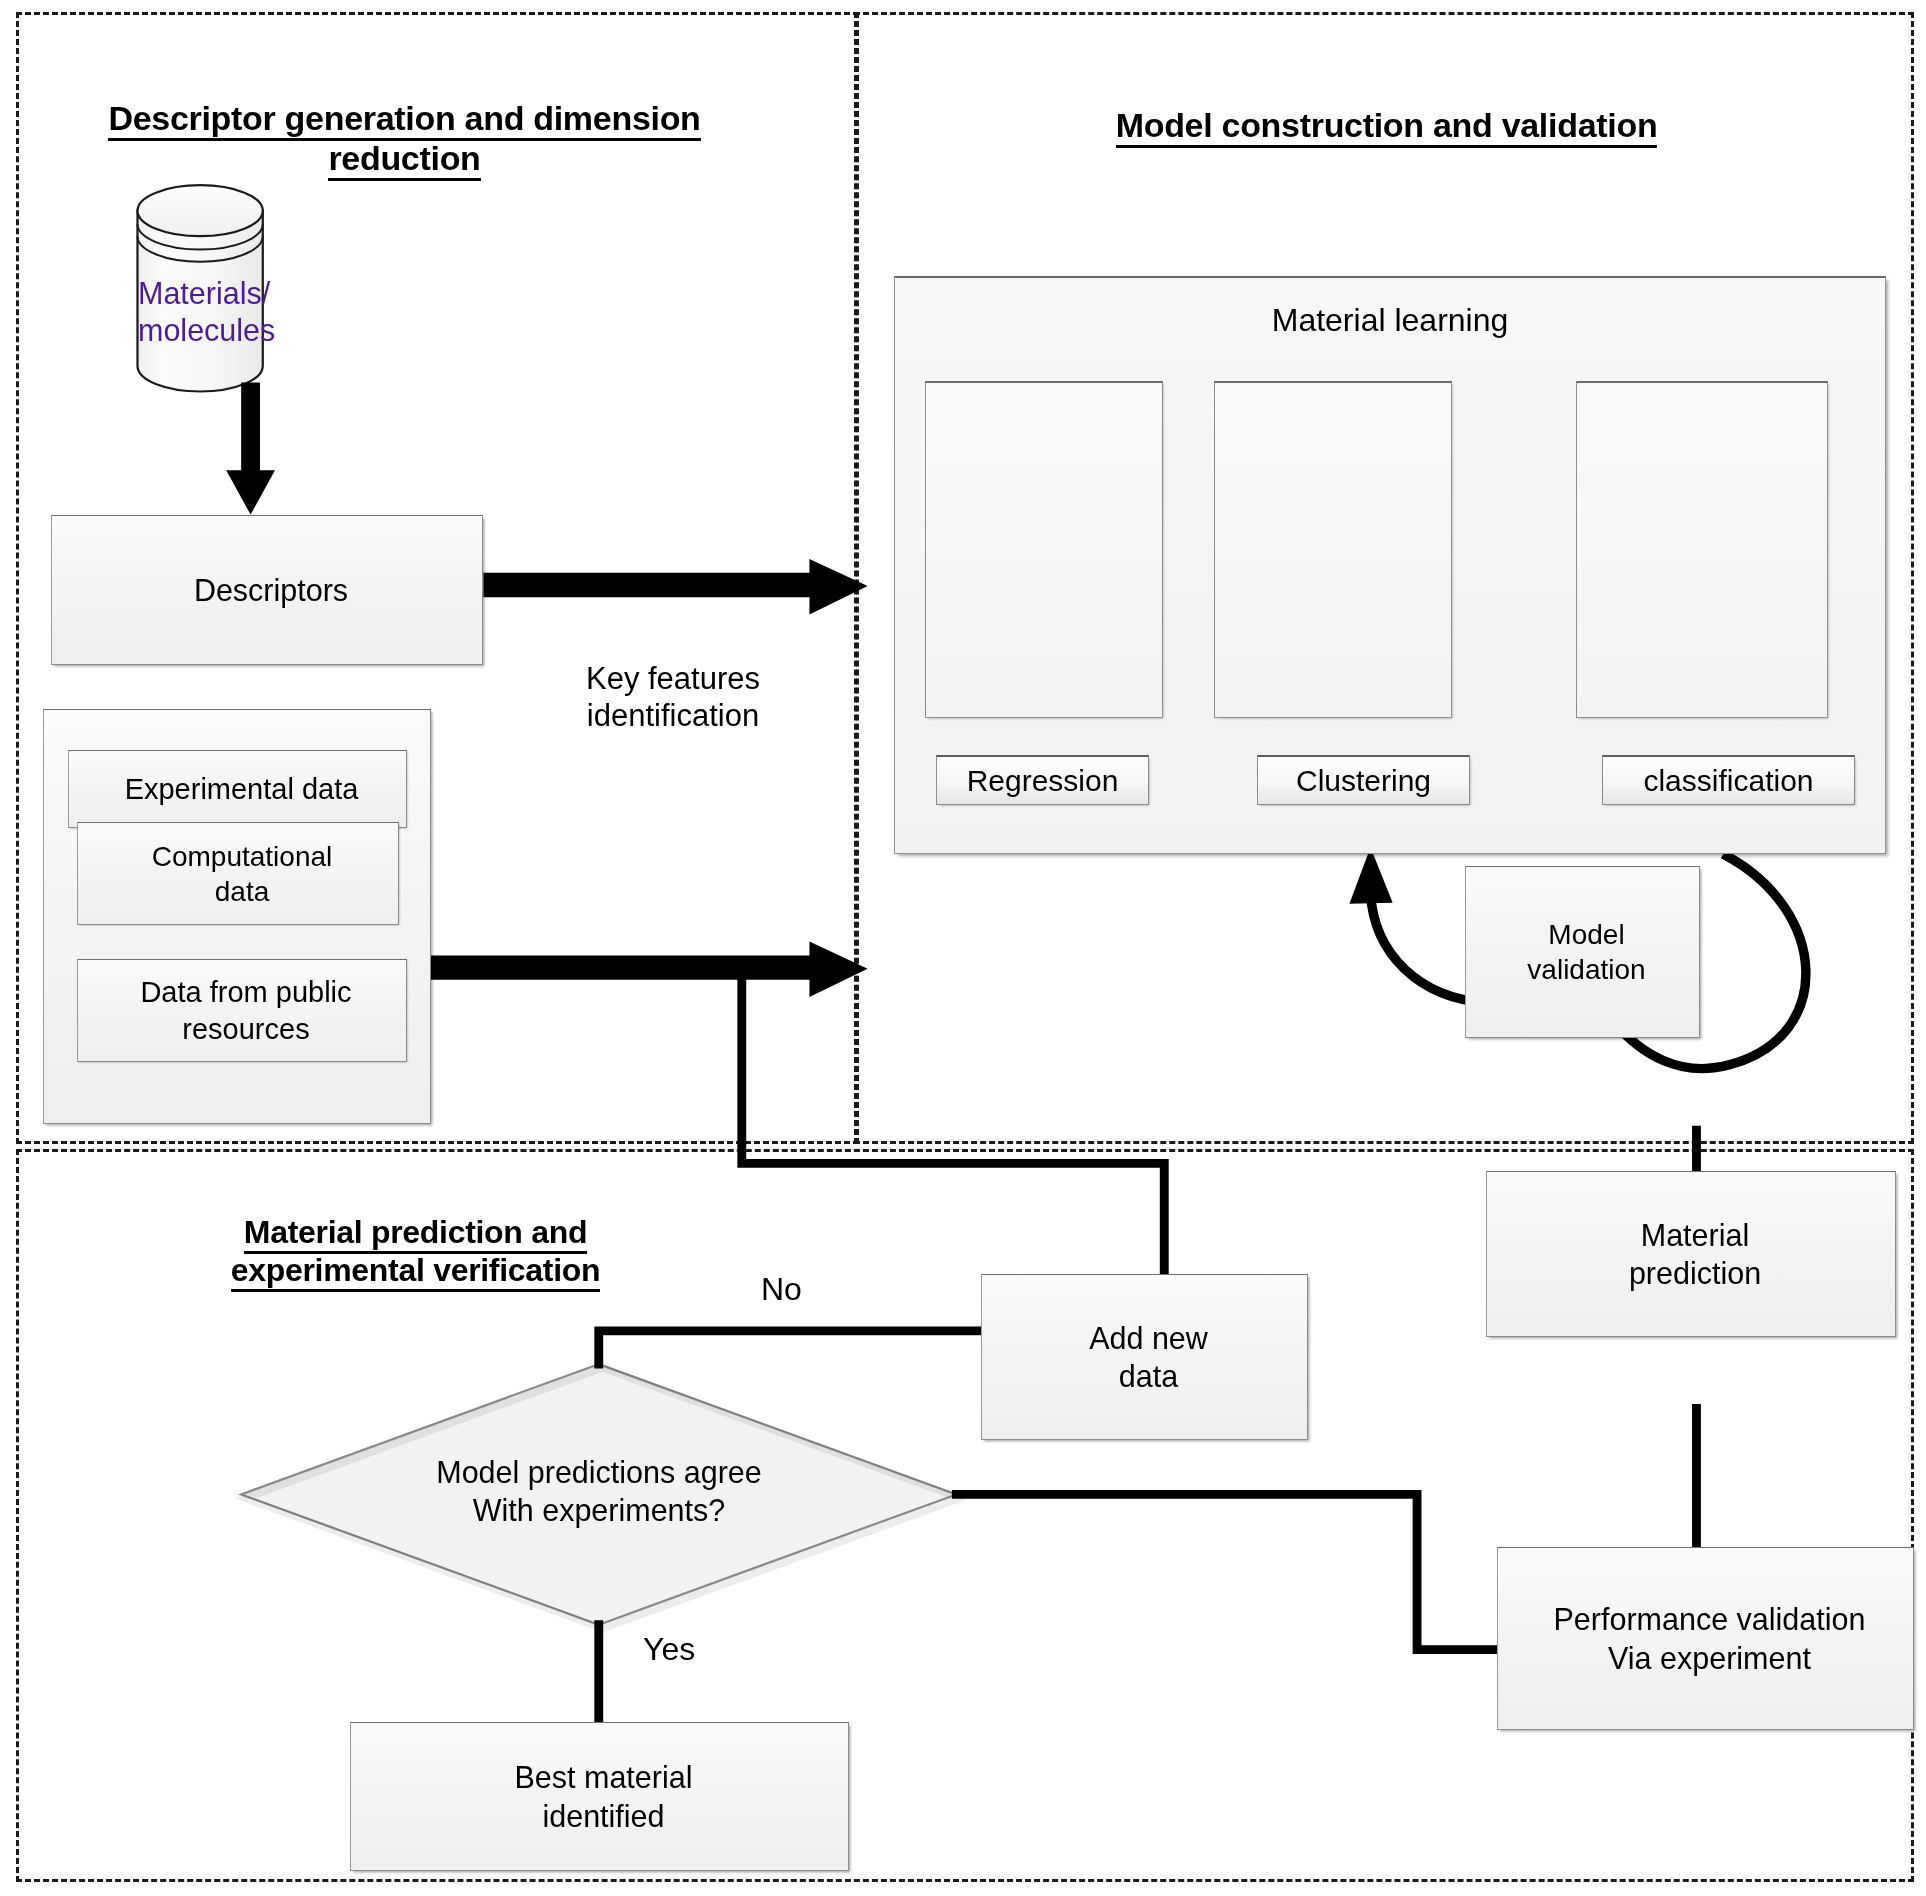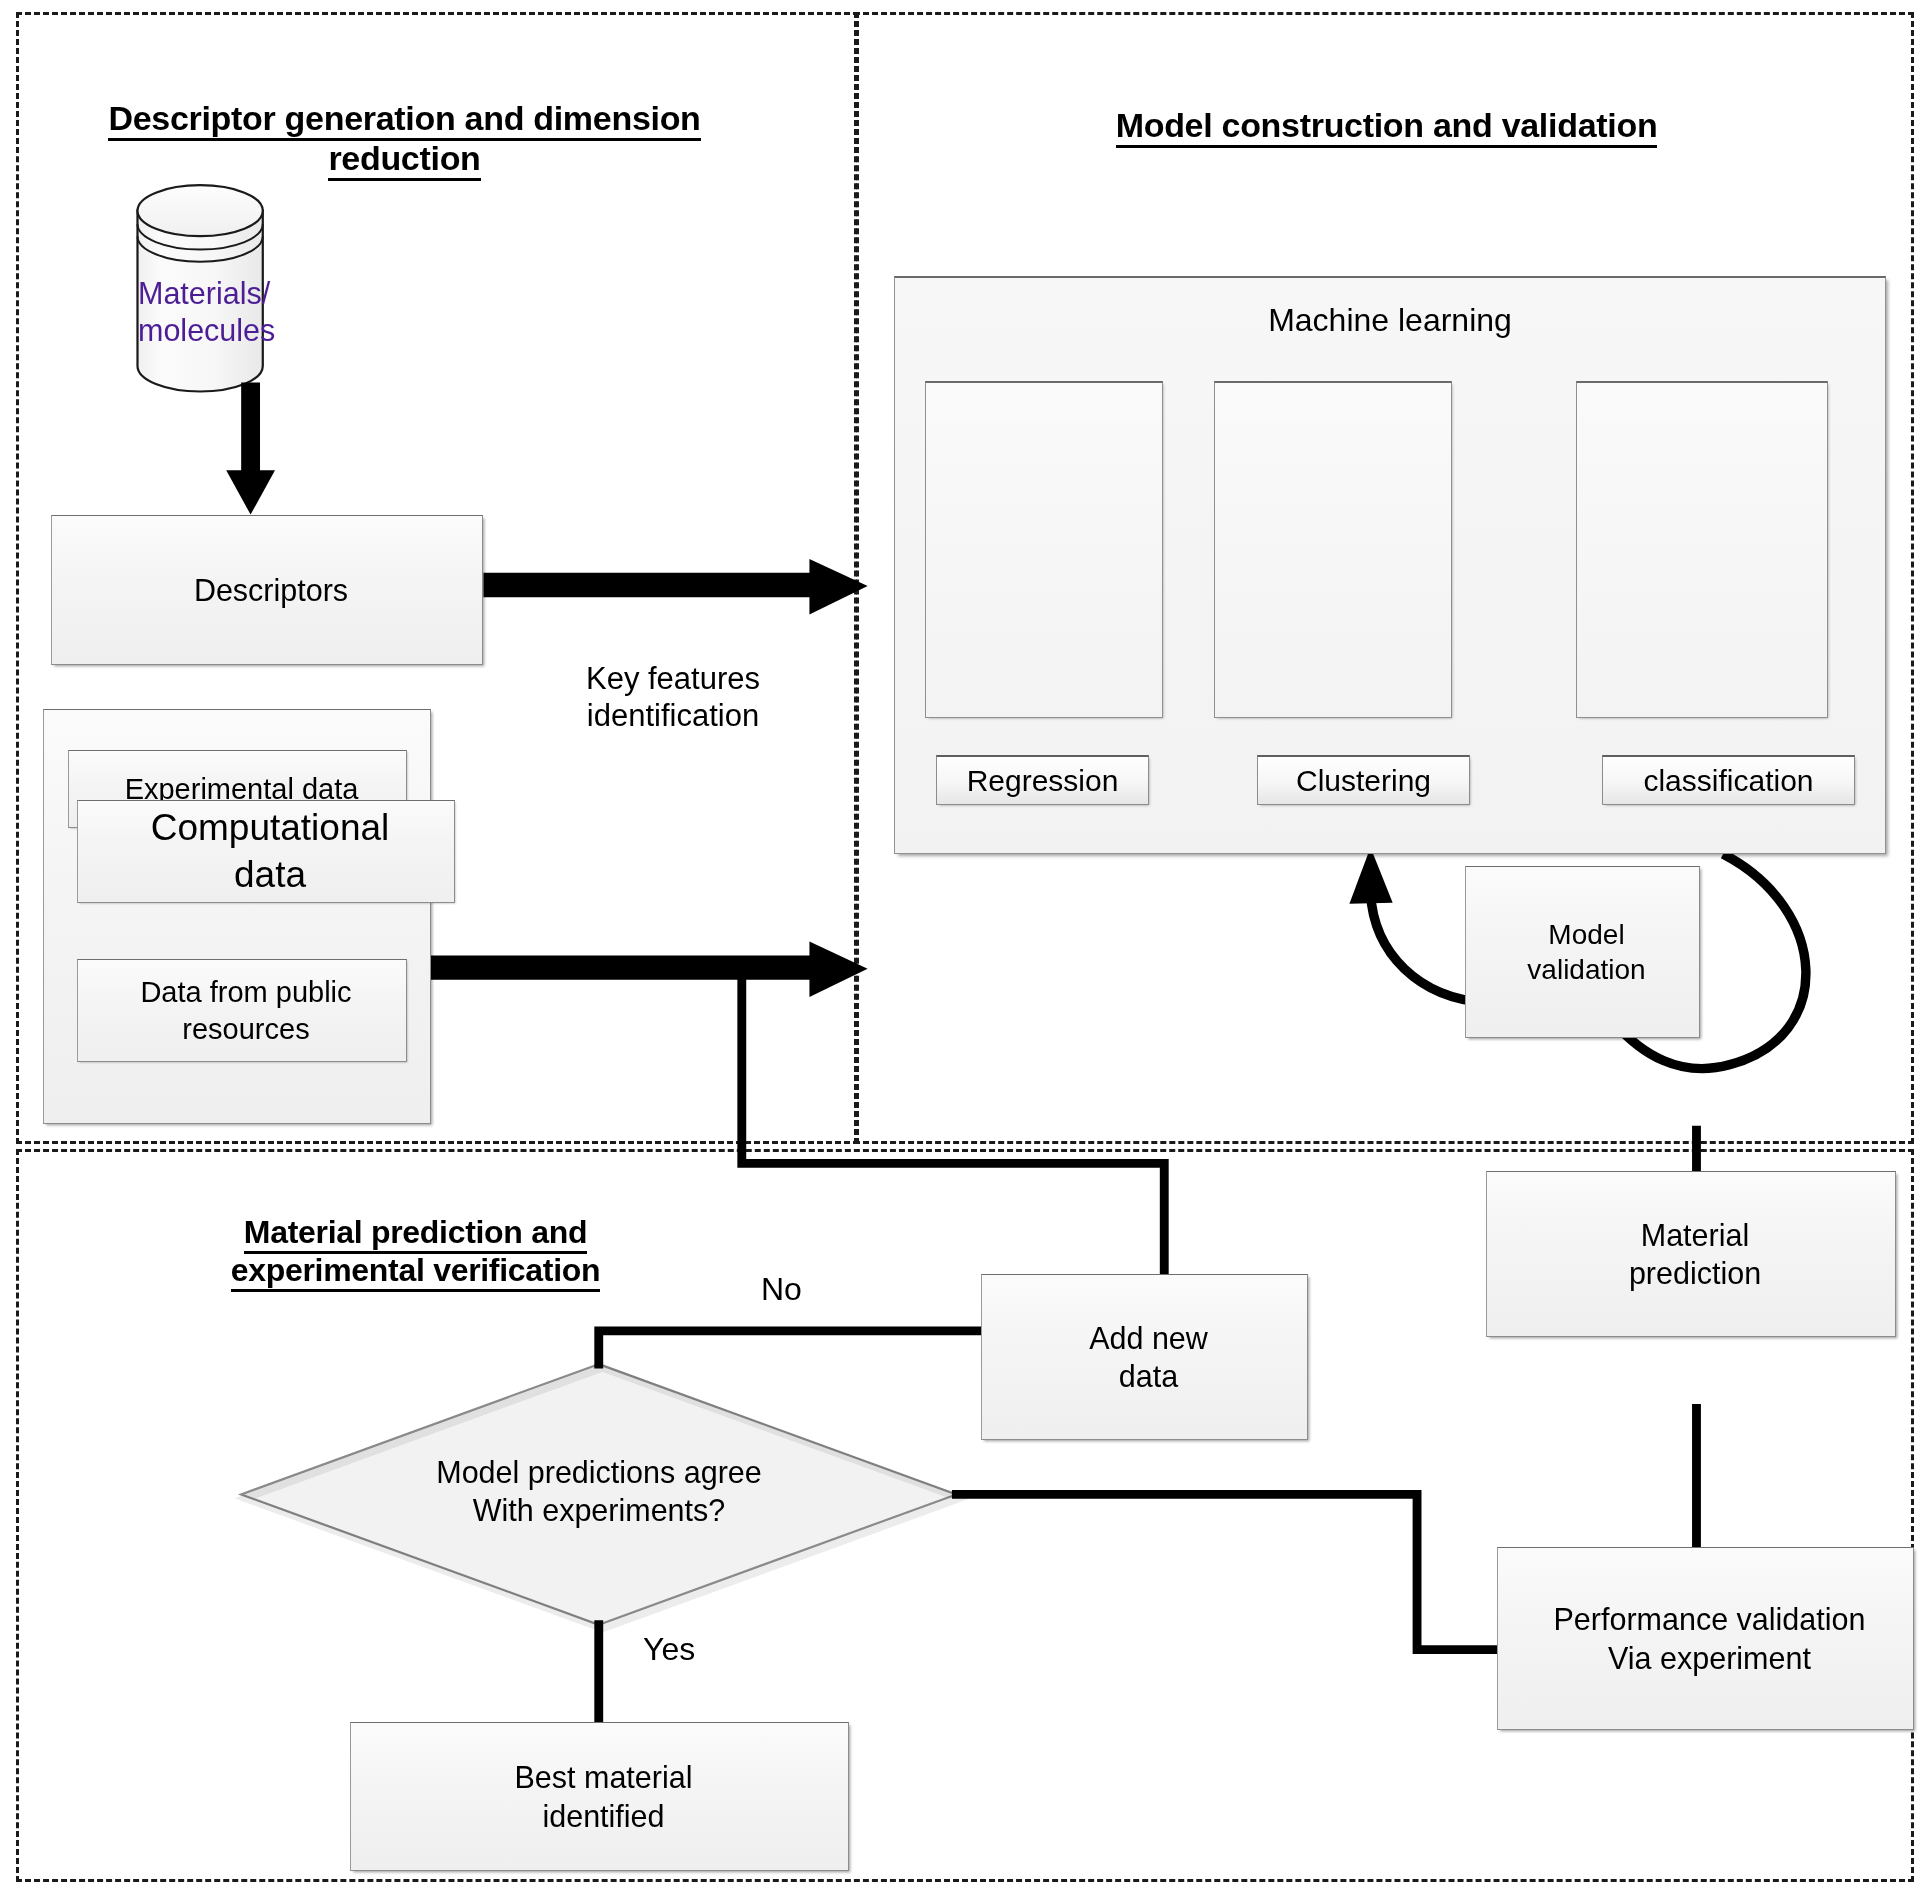--- a/index.html
+++ b/index.html
@@ -332,42 +332,42 @@
   <div class="pbox" style="left:51px;top:515px;width:432px;height:150px;font-size:30.5px;">
     <span>Descriptors</span>
   </div>
 
   <div class="pbox" style="left:43px;top:709px;width:388px;height:415px;"></div>
 
   <div class="pbox flat" style="left:68px;top:750px;width:339px;height:78px;font-size:29px;">
     <span>Experimental data</span>
   </div>
 
-  <div class="pbox flat" style="left:77px;top:800px;width:378px;height:103px;font-size:37px;">
+  <div class="pbox flat" style="left:77px;top:822px;width:322px;height:103px;font-size:28px;">
     <span style="display:block;">
       <span>Computational</span><br>
       <span>data</span>
     </span>
   </div>
 
   <div class="pbox flat" style="left:77px;top:959px;width:330px;height:103px;font-size:29px;">
     <span style="display:block;">
       <span>Data from public</span><br>
       <span>resources</span>
     </span>
   </div>
 
   <div class="flabel" style="left:529px;top:660px;width:288px;text-align:center;font-size:31px;">
     <div>Key features</div>
     <div>identification</div>
   </div>
 
   <div class="panel" style="left:894px;top:276px;width:992px;height:578px;">
     <div class="panel-title" style="top:24.4px;font-size:32px;">
-      <span>Machine learning</span>
+      <span>Material learning</span>
     </div>
   </div>
 
   <div class="subpanel" style="left:925px;top:381px;width:238px;height:337px;"></div>
   <div class="subpanel" style="left:1214px;top:381px;width:238px;height:337px;"></div>
   <div class="subpanel" style="left:1576px;top:381px;width:252px;height:337px;"></div>
 
   <div class="caption-box" style="left:936px;top:755px;width:213px;height:50px;font-size:30px;">
     <span>Regression</span>
   </div>

